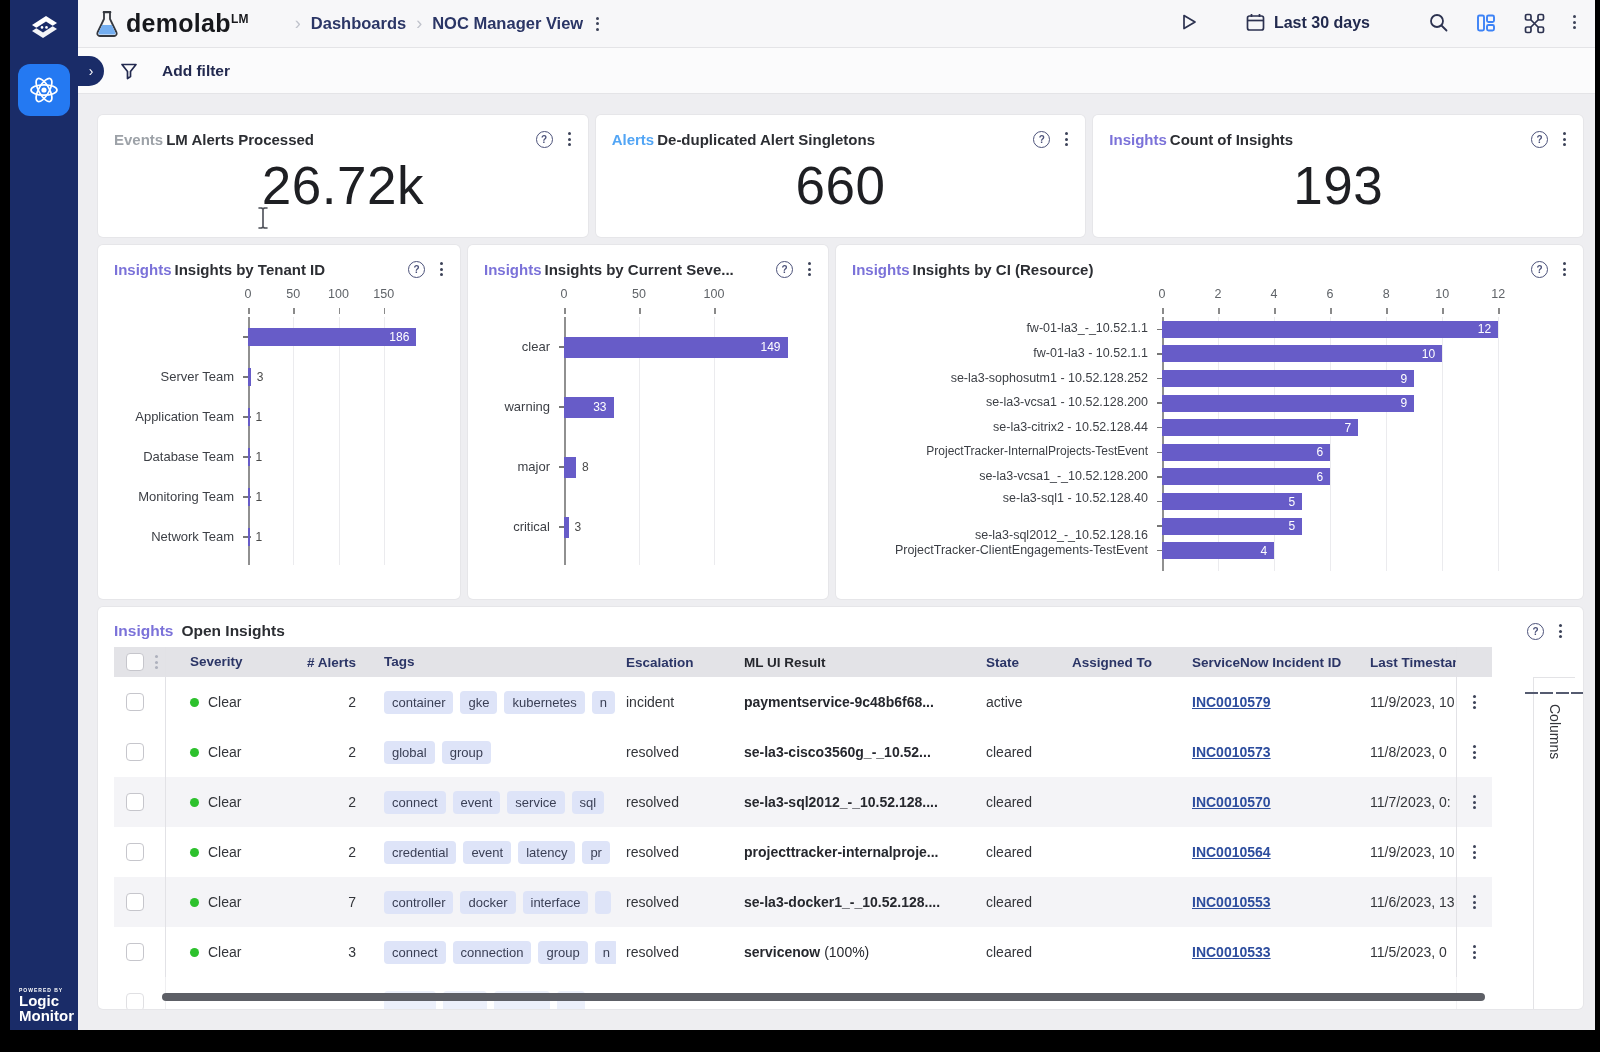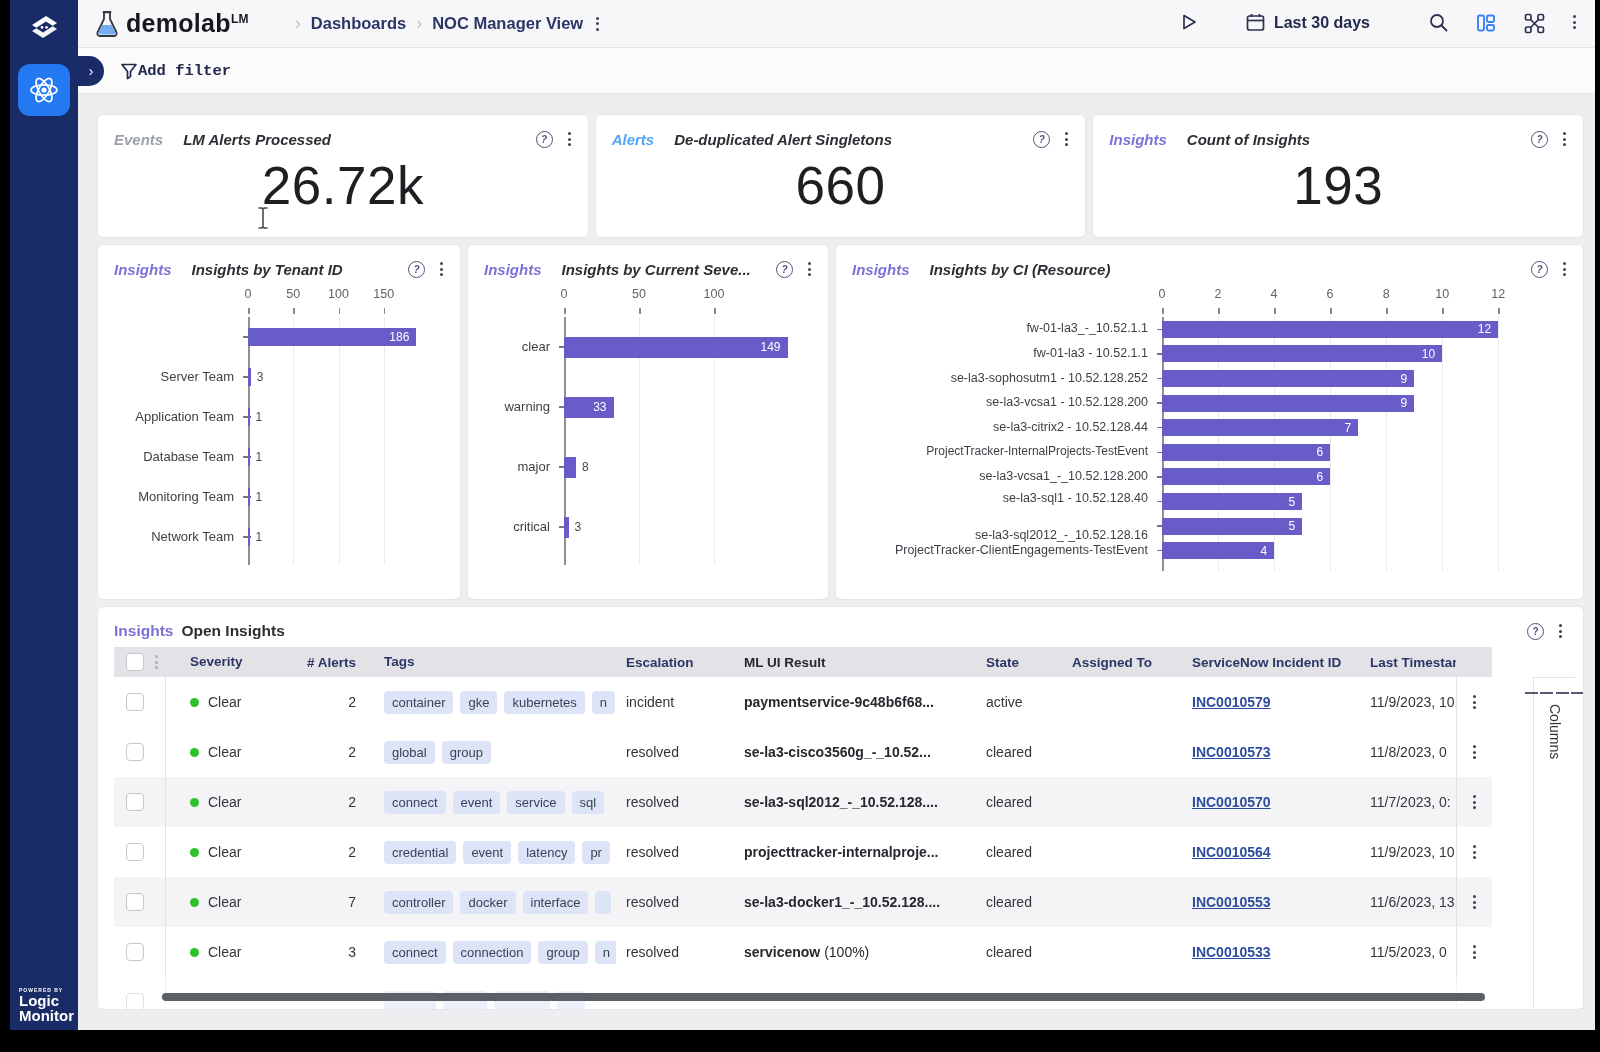--- a/index.html
+++ b/index.html
@@ -34,29 +34,29 @@
   .daterange span { color:#222a4e; font-size:16px; font-weight:bold; }
   .kebab { display:inline-flex; flex-direction:column; gap:2.5px; padding:3px; cursor:pointer; }
   .kebab i { width:3px; height:3px; border-radius:50%; background:#3c4258; }
   .kebab.light i { background:#aeb1bd; }
 
   .filterbar { position:relative; height:46px; background:#fbfbfc; border-bottom:1px solid #e4e4e7;
     display:flex; align-items:center; }
   .expand-pill { position:absolute; left:0; top:8px; width:26px; height:30px;
     background:var(--navy); border-radius:0 15px 15px 0; color:#fff;
     display:flex; align-items:center; justify-content:center; font-size:14px; cursor:pointer; }
-  .addfilter { display:flex; align-items:flex-start; gap:0; margin-left:42px; cursor:pointer;font-family:Liberation Mono, monospace; }
+  .addfilter { display:flex; align-items:flex-start; gap:24px; margin-left:42px; cursor:pointer; }
   .addfilter span { font-size:15.5px; font-weight:bold; color:#22294f; }
 
   
   .content { position:absolute; left:0; top:95px; right:0; bottom:0; padding:20px 12px 0 20px; }
   .card { background:#fff; border-radius:5px; box-shadow:0 0 0 1px rgba(0,0,0,.03); }
   .kpi-row { display:flex; gap:8px; height:122px; }
   .kpi-row .card { flex:1; position:relative; }
-  .card-head { display:flex; align-items:center; padding:14px 14px 0 16px; gap:20px;font-style:italic; }
+  .card-head { display:flex; align-items:center; padding:14px 14px 0 16px; gap:3px; }
   .cat { font-size:15px; font-weight:bold; }
   .card-title { font-size:15px; font-weight:bold; color:#2c2e33; white-space:nowrap;
     overflow:hidden; text-overflow:ellipsis; }
   .head-icons { margin-left:auto; display:flex; align-items:center; gap:12px; }
   .help-ic { width:17px; height:17px; border:1.6px solid #4c527a; border-radius:50%;
     color:#4c527a; font-size:10px; font-weight:bold; display:flex; align-items:center;
     justify-content:center; cursor:pointer; }
   .kpi-value { text-align:center; margin-top:6px; font-size:53px; color:#1e1f23;
     font-weight:500; letter-spacing:.5px; }
 

